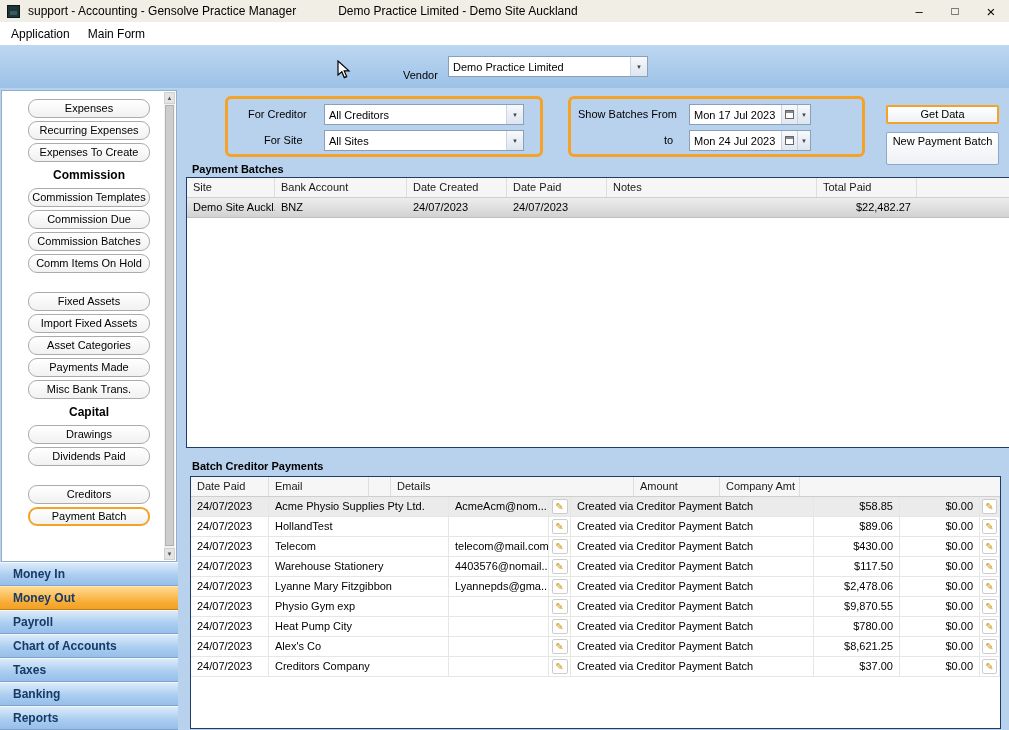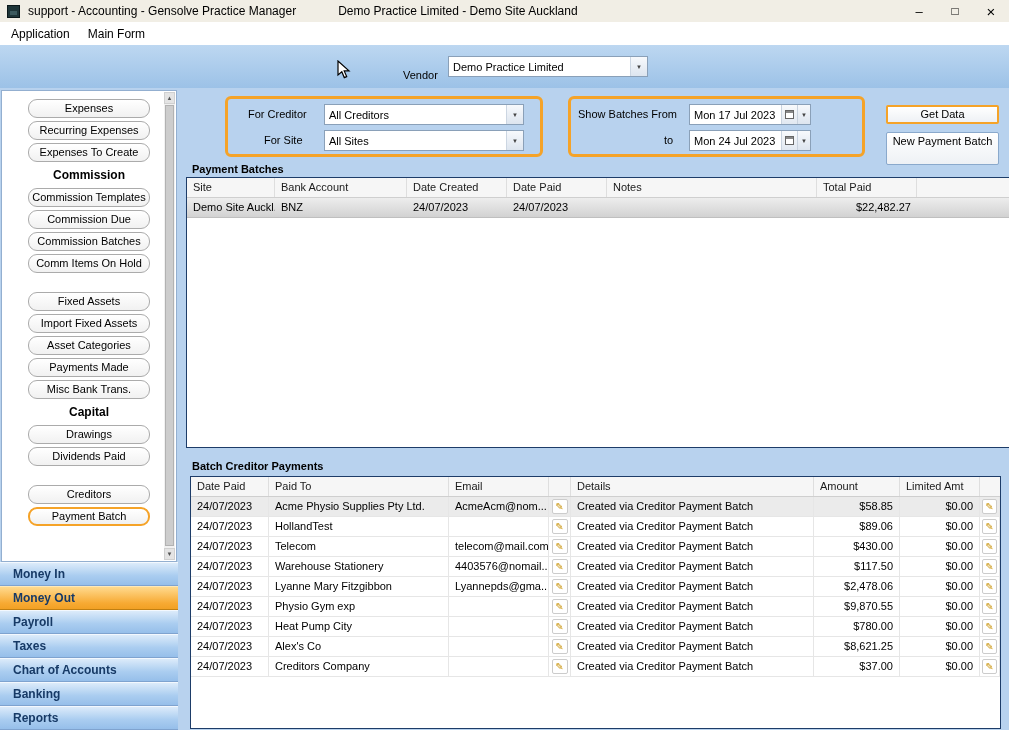--- a/index.html
+++ b/index.html
@@ -175,22 +175,22 @@
         <div class="sb-btn up">▲</div>
         <div class="sb-thumb"></div>
         <div class="sb-btn down">▼</div>
       </div>
     </div>
 
     <div class="accordion">
       <div class="acc">Money In</div>
       <div class="acc active">Money Out</div>
       <div class="acc">Payroll</div>
+      <div class="acc">Chart of Accounts</div>
       <div class="acc">Taxes</div>
-      <div class="acc">Chart of Accounts</div>
       <div class="acc">Banking</div>
       <div class="acc">Reports</div>
     </div>
   </div>
 
   <div class="main">
 
     <div class="fgroup fg1">
       <span class="flabel" style="left:20px; top:9px;">For Creditor</span>
       <div class="combo fcombo" style="left:96px; top:5px;">
@@ -252,26 +252,25 @@
             </span>
           <span class="icon-del">×</span>
         </div>
       </div>
     </div>
 
     <div class="sect-title t2-title">Batch Creditor Payments</div>
     <div class="dtable table2">
       <div class="thead">
         <div class="hcell w2-date">Date Paid</div>
-        <div class="hcell w2-paidto">Paid To</div>
         <div class="hcell w2-email">Email</div>
         <div class="hcell w2-edit"></div>
         <div class="hcell w2-details">Details</div>
         <div class="hcell w2-amount">Amount</div>
-        <div class="hcell w2-over">Limited Amt</div>
+        <div class="hcell w2-over">Company Amt</div>
         <div class="hcell w2-edit2" style="border-right:none;"></div>
       </div>
       <div>
           <div class="trow selected">
             <div class="tcell w2-date">24/07/2023</div>
             <div class="tcell w2-paidto">Acme Physio Supplies Pty Ltd.</div>
             <div class="tcell w2-email">AcmeAcm@nom...</div>
             <div class="tcell w2-edit pencil-cell">
               <span class="pencil-mini">✎</span>
             </div>

